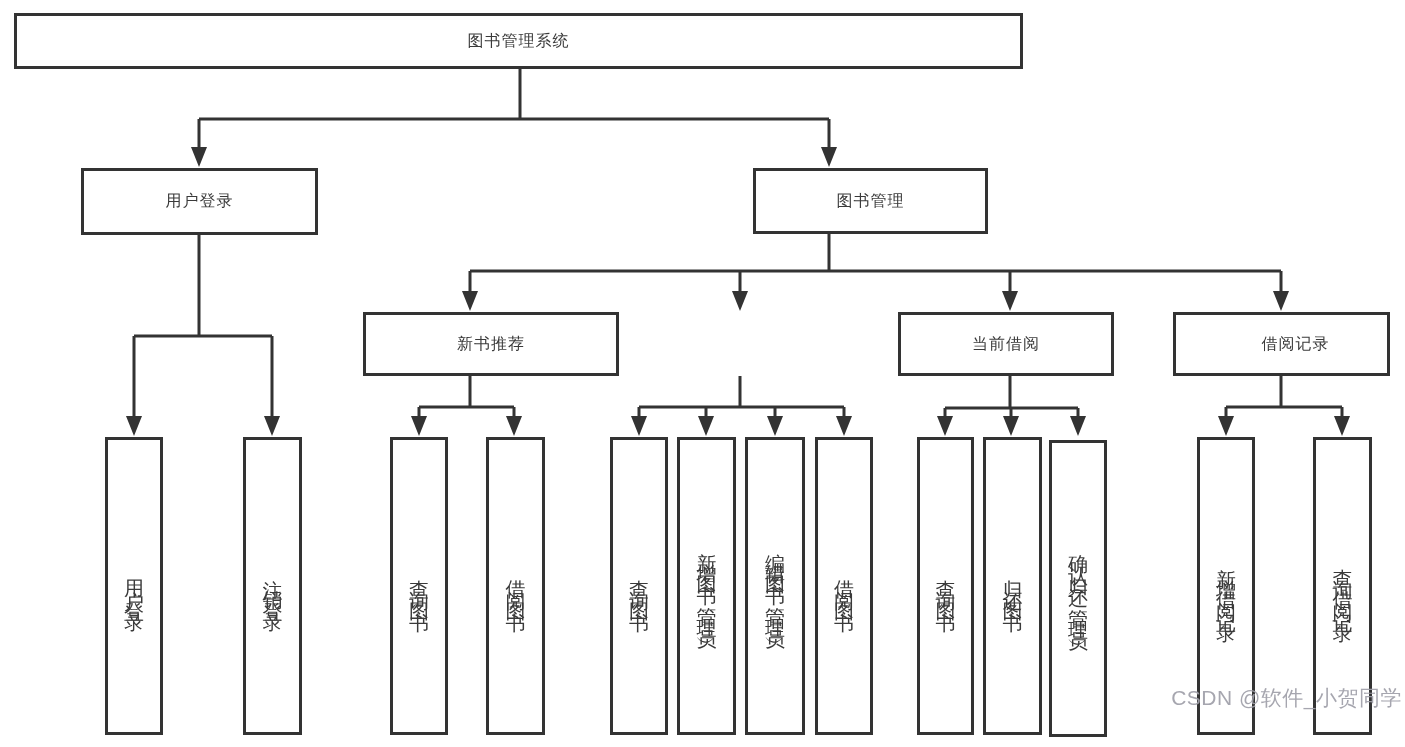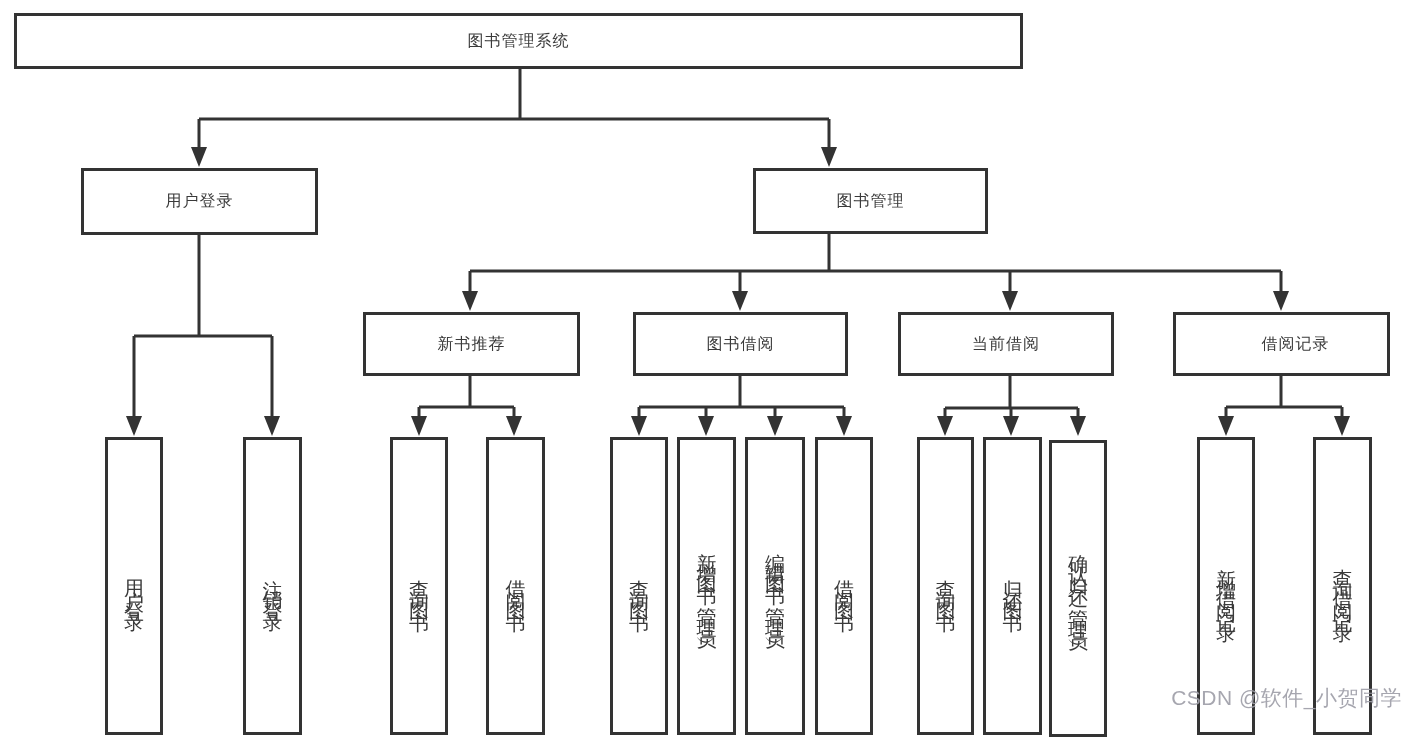--- a/index.html
+++ b/index.html
@@ -81,22 +81,21 @@
       <polygon points="1218,416 1234,416 1226,436"></polygon>
       <polygon points="1334,416 1350,416 1342,436"></polygon>
     </g>
   </svg>
 
   <div class="node hbox" style="left:14px; top:13px; width:1009px; height:56px;">图书管理系统</div>
 
   <div class="node hbox" style="left:81px; top:168px; width:237px; height:67px;">用户登录</div>
   <div class="node hbox" style="left:712px; top:168px; width:235px; height:66px;margin-left:41px;">图书管理</div>
 
-  <div class="node hbox" style="left:363px; top:312px; width:217px; height:64px;">新书推荐</div>
-  <div class="node hbox" style="left:633px; top:312px; width:215px; height:64px;">图书借阅</div>
+  <div class="node hbox" style="left:363px; top:312px; width:256px; height:64px;">新书推荐</div>
   <div class="node hbox" style="left:898px; top:312px; width:216px; height:64px;">当前借阅</div>
   <div class="node hbox" style="left:1173px; top:312px; width:217px; height:64px;padding-left:28px;">借阅记录</div>
 
   <div class="node vbox" style="left:105px; top:437px; width:58px; height:298px;">
     <span class="vtext">用户登录</span>
   </div>
   <div class="node vbox" style="left:243px; top:437px; width:59px; height:298px;">
     <span class="vtext">注销登录</span>
   </div>
 

